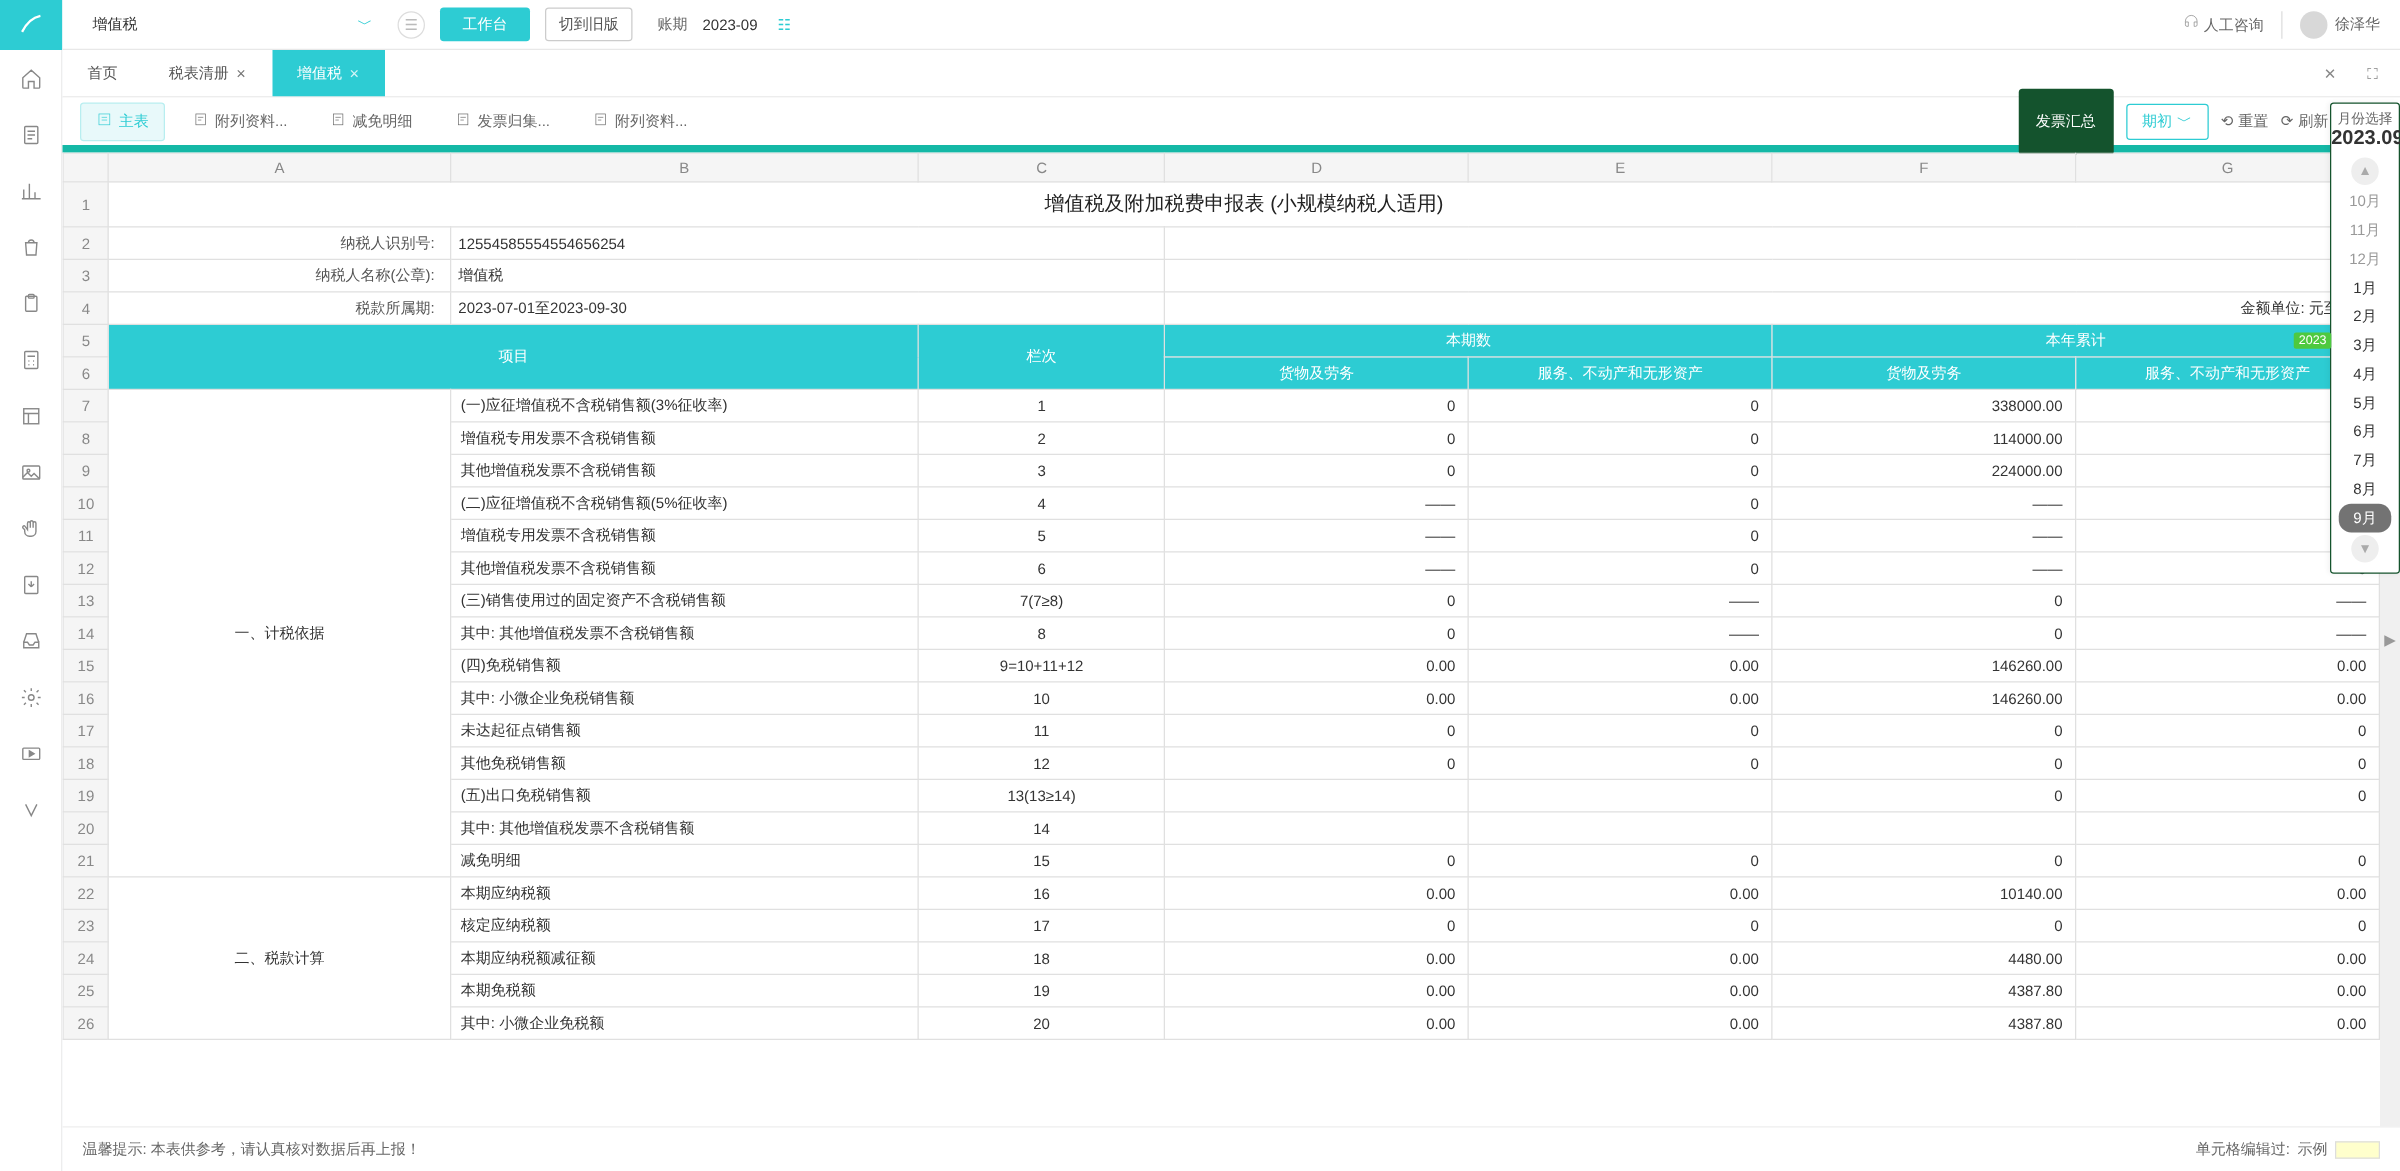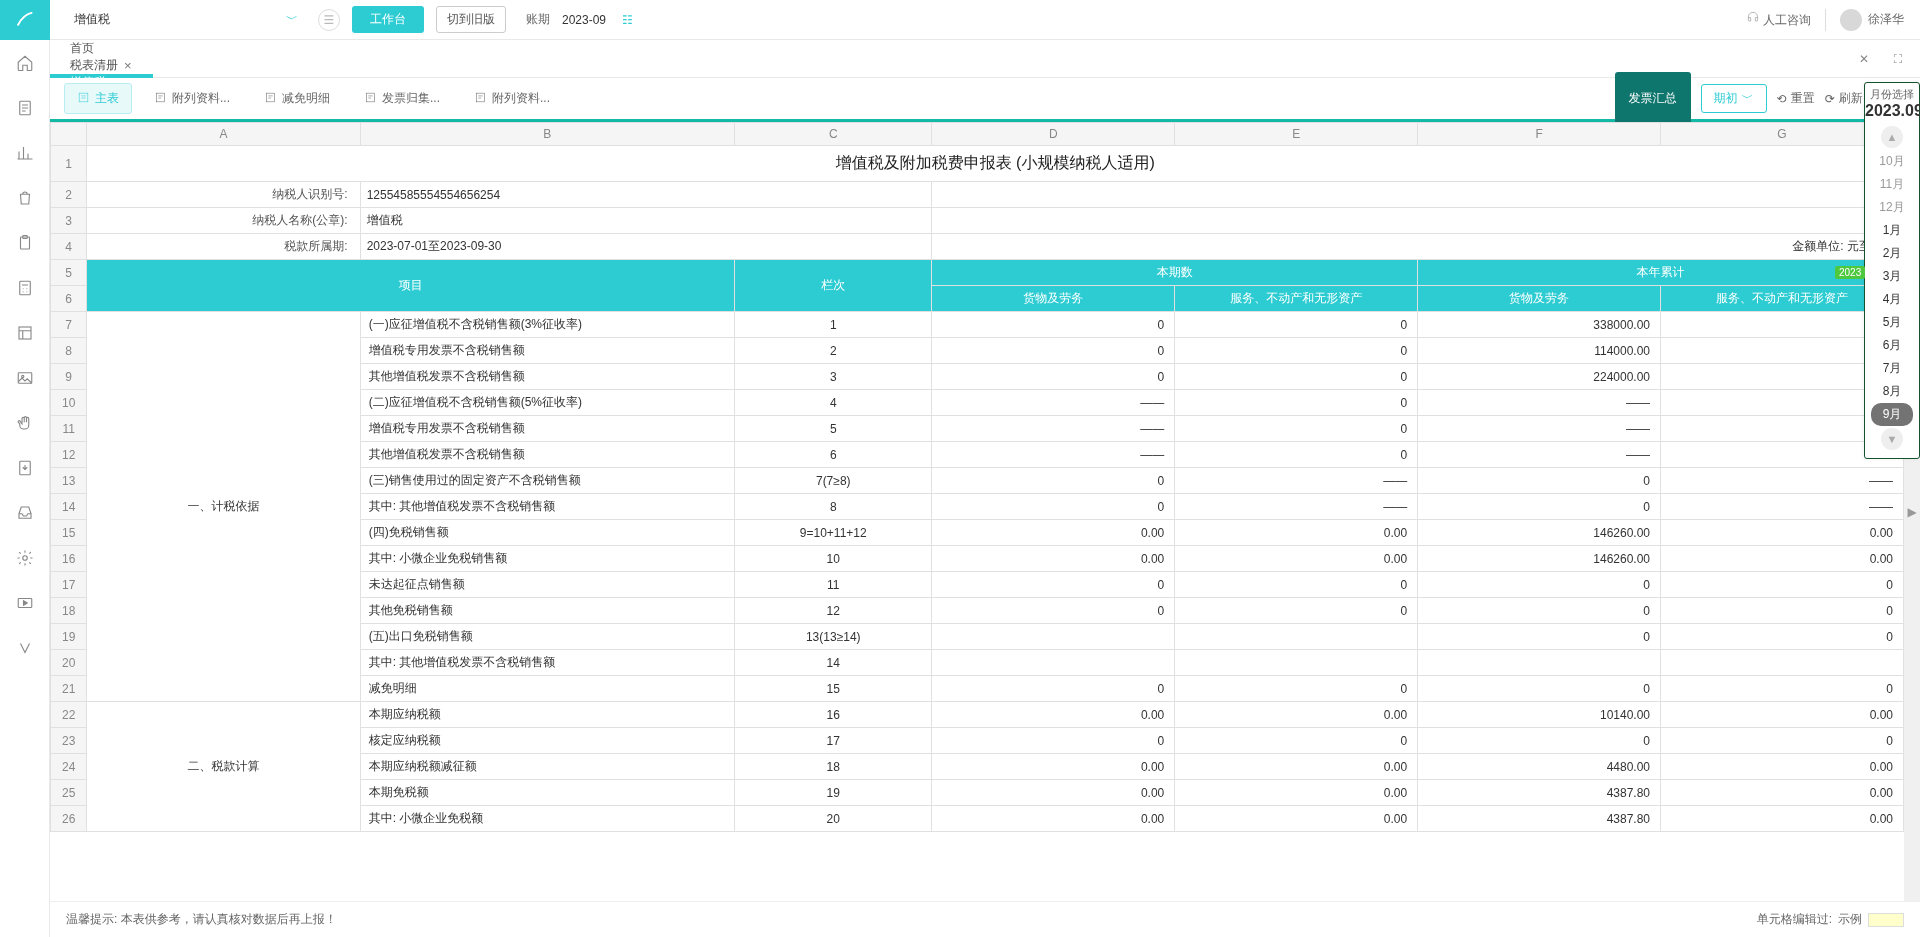--- a/index.html
+++ b/index.html
@@ -22,26 +22,26 @@
 .topbar-right { margin-left: auto; display: flex; align-items: center; gap: 14px; color: #666; }
 .topbar-right .user { display: flex; align-items: center; gap: 6px; border-left: 1px solid #ddd; padding-left: 14px; font-family: Liberation Serif, serif; }
 .avatar { width: 22px; height: 22px; border-radius: 50%; background: #d8d8d8; }
 .tabs { height: 38px; background: #fff; display: flex; align-items: stretch; border-bottom: 1px solid #e8e8e8; position: relative; }
 .tab { padding: 0 20px; display: flex; align-items: center; gap: 6px; cursor: pointer; color: #555; border-right: 1px solid transparent; }
 .tab.active { background: #2dccd3; color: #fff; }
 .tab .close { font-size: 13px; color: inherit; opacity: .8; }
 .tabs-right { margin-left: auto; display: flex; align-items: center; gap: 10px; padding-right: 10px; }
 .tabs-right .icon-btn { width: 24px; height: 24px; display: flex; align-items: center; justify-content: center; cursor: pointer; color: #888; }
 .content { flex: 1; background: #fff; margin: 0; position: relative; display: flex; flex-direction: column; }
-.subtabs { height: 44px; display: flex; align-items: center; padding: 0 14px; gap: 0; border-bottom: 3px solid #14b8a6; }
+.subtabs { height: 44px; display: flex; align-items: center; padding: 0 14px; gap: 0; border-bottom: 6px solid #14b8a6; }
 .subtab { padding: 6px 12px; display: flex; align-items: center; gap: 5px; color: #666; cursor: pointer; border-radius: 3px; }
 .subtab.active { background: #e8f9fa; color: #2dccd3; border: 1px solid #b8eef0; }
 .subtab svg { width: 13px; height: 13px; stroke: currentColor; fill: none; }
 .subtabs-right { margin-left: auto; display: flex; align-items: center; gap: 10px; }
-.btn-teal { background: #0f766e; color: #fff; border: none; padding: 18px 14px; border-radius: 3px; cursor: pointer; font-size: 12px; }
+.btn-teal { background: #14532d; color: #fff; border: none; padding: 18px 14px; border-radius: 3px; cursor: pointer; font-size: 12px; }
 .btn-teal-outline { border: 1px solid #2dccd3; color: #2dccd3; background: #fff; padding: 5px 12px; border-radius: 3px; cursor: pointer; font-size: 12px; display: flex; align-items: center; gap: 4px; }
 .btn-plain { border: none; background: none; color: #666; cursor: pointer; font-size: 12px; display: flex; align-items: center; gap: 4px; }
 .sheet-wrap { flex: 1; overflow: auto; position: relative; }
 .sheet { border-collapse: collapse; width: 100%; table-layout: fixed; }
 .sheet th, .sheet td { border: 1px solid #e0e0e0; padding: 4px 6px; height: 22px; font-size: 12px; }
 .sheet thead th { background: #f5f5f5; color: #888; font-weight: normal; text-align: center; }
 .rowhdr { background: #f5f5f5; color: #888; text-align: center; width: 36px; }
 .corner { background: #f5f5f5; width: 36px; }
 .sheet .title-cell { text-align: center; font-size: 16px; font-weight: 500; color: #222; height: 36px; }
 .sheet .merge-hdr { background: #2dccd3; color: #fff; text-align: center; font-weight: normal; }
@@ -176,21 +176,21 @@
               <path d="M4 12a8 8 0 0 1 16 0v5a2 2 0 0 1-2 2h-2v-6h4M4 12v5a2 2 0 0 0 2 2h2v-6H4"></path>
             </svg> <span>人工咨询</span></span>
         <div class="user">
           <div class="avatar"></div>
           <span>徐泽华</span>
         </div>
       </div>
     </div>
 
     <div class="tabs">
-      <div id="tabs-container" style="display:flex;flex-direction:column;">
+      <div id="tabs-container" style="display:flex;">
           <div class="tab">
             <span>首页</span>
           </div>
           <div class="tab">
             <span>税表清册</span>
             <span class="close">×</span>
           </div>
           <div class="tab active">
             <span>增值税</span>
             <span class="close">×</span>

